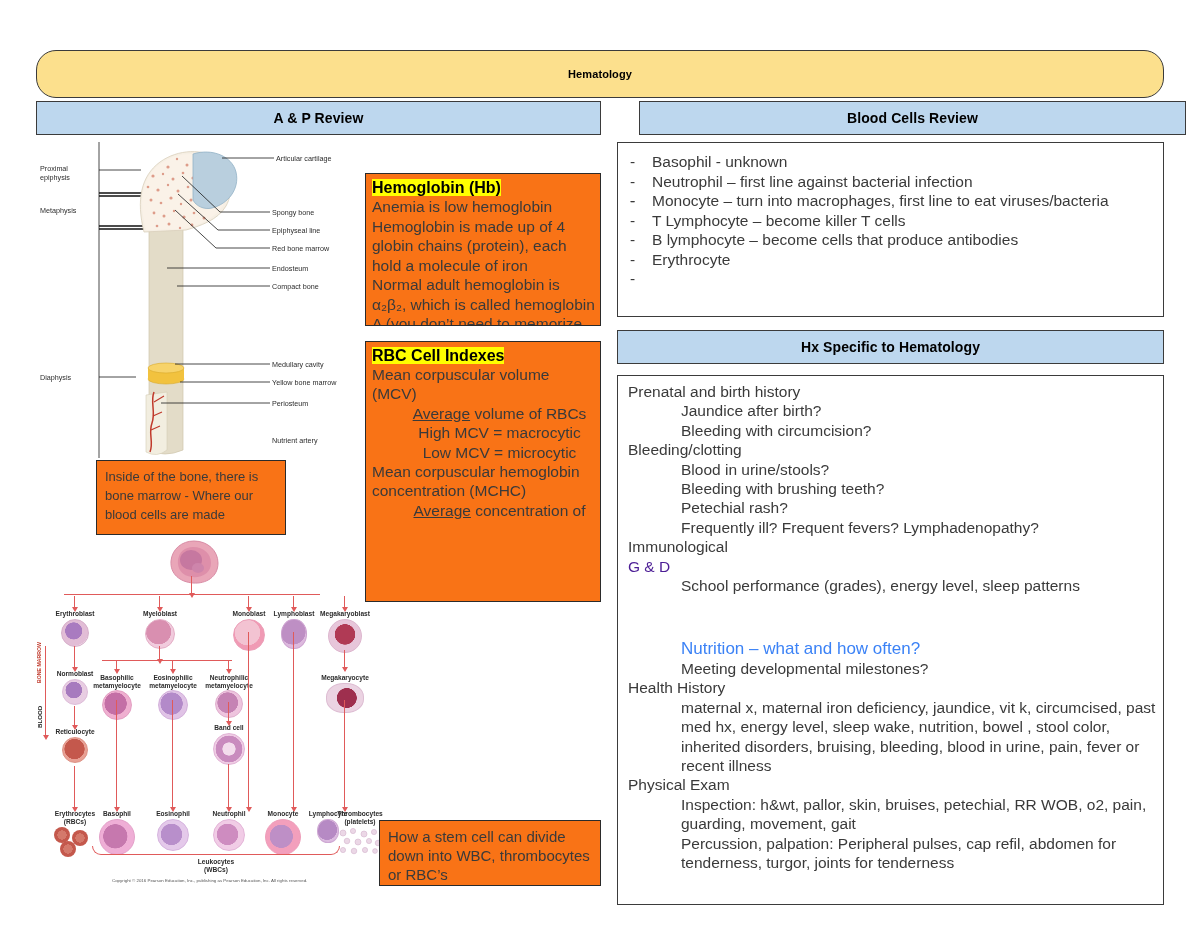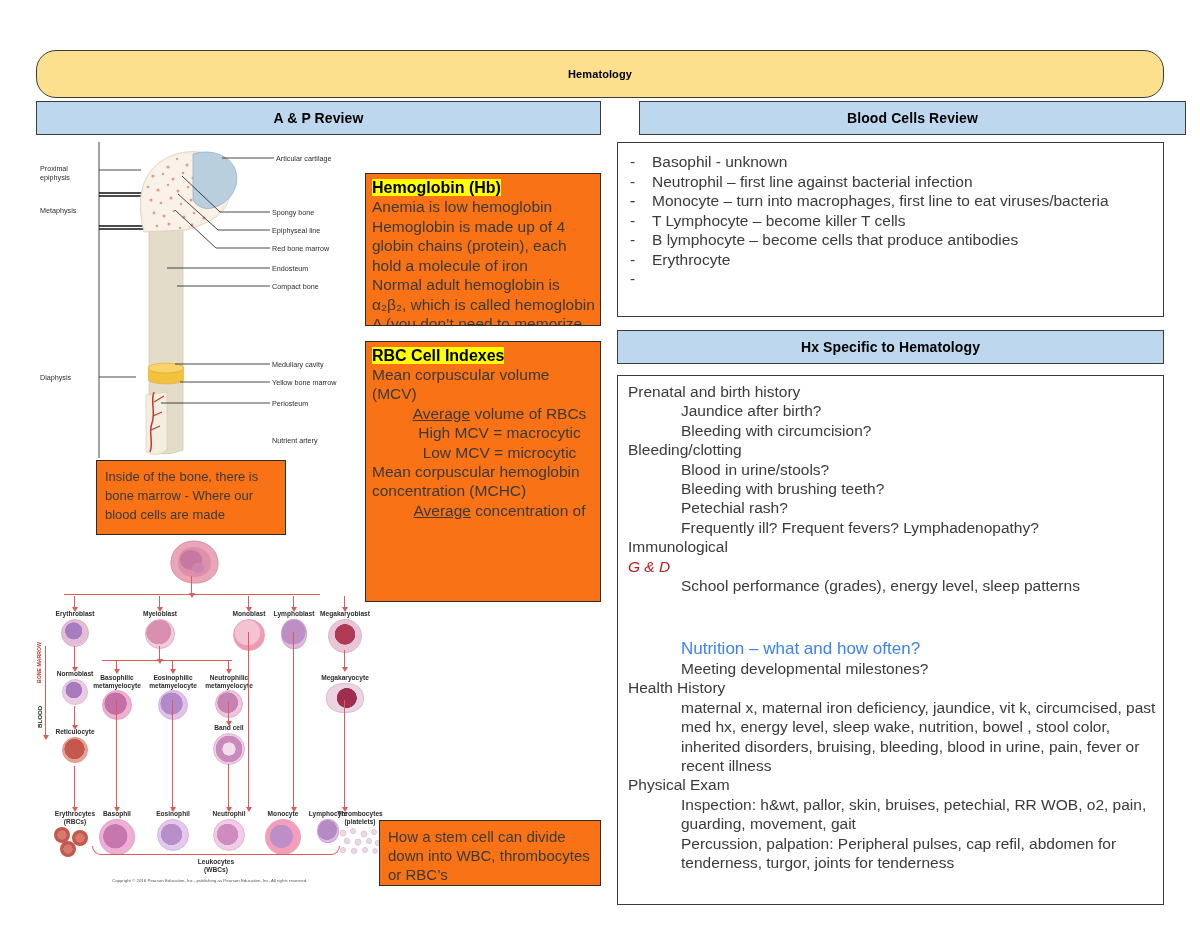--- a/index.html
+++ b/index.html
@@ -130,21 +130,21 @@
     <div id="hx-list" style="padding:6px 6px 0 10px;">
         <div style="color: rgb(58, 58, 58); font-size: 15.5px; line-height: 19.4px; padding-left: 0px; text-indent: 0px;">Prenatal and birth history</div>
         <div style="color: rgb(58, 58, 58); font-size: 15.5px; line-height: 19.4px; padding-left: 53px; text-indent: 0px;">Jaundice after birth?</div>
         <div style="color: rgb(58, 58, 58); font-size: 15.5px; line-height: 19.4px; padding-left: 53px; text-indent: 0px;">Bleeding with circumcision?</div>
         <div style="color: rgb(58, 58, 58); font-size: 15.5px; line-height: 19.4px; padding-left: 0px; text-indent: 0px;">Bleeding/clotting</div>
         <div style="color: rgb(58, 58, 58); font-size: 15.5px; line-height: 19.4px; padding-left: 53px; text-indent: 0px;">Blood in urine/stools?</div>
         <div style="color: rgb(58, 58, 58); font-size: 15.5px; line-height: 19.4px; padding-left: 53px; text-indent: 0px;">Bleeding with brushing teeth?</div>
         <div style="color: rgb(58, 58, 58); font-size: 15.5px; line-height: 19.4px; padding-left: 53px; text-indent: 0px;">Petechial rash?</div>
         <div style="color: rgb(58, 58, 58); font-size: 15.5px; line-height: 19.4px; padding-left: 53px; text-indent: 0px;">Frequently ill? Frequent fevers? Lymphadenopathy?</div>
         <div style="color: rgb(58, 58, 58); font-size: 15.5px; line-height: 19.4px; padding-left: 0px; text-indent: 0px;">Immunological</div>
-        <div style="color: #b91c1c; font-size: 15.5px; line-height: 19.4px; padding-left: 0px; text-indent: 0px; font-style: italic;">G &amp; D</div>
+        <div style="color: #4c1d95; font-size: 15.5px; line-height: 19.4px; padding-left: 0px; text-indent: 0px;">G &amp; D</div>
         <div style="color: rgb(58, 58, 58); font-size: 15.5px; line-height: 19.4px; padding-left: 53px; text-indent: 0px;">School performance (grades), energy level, sleep patterns</div>
         <div style="color: #3b82f6; font-size: 17px; line-height: 19.4px; padding-left: 53px; text-indent: 0px; margin-top: 44px;">Nutrition – what and how often?</div>
         <div style="color: rgb(58, 58, 58); font-size: 15.5px; line-height: 19.4px; padding-left: 53px; text-indent: 0px;">Meeting developmental milestones?</div>
         <div style="color: rgb(58, 58, 58); font-size: 15.5px; line-height: 19.4px; padding-left: 0px; text-indent: 0px;">Health History</div>
         <div style="color: rgb(58, 58, 58); font-size: 15.5px; line-height: 19.4px; padding-left: 53px; text-indent: 0px;">maternal x, maternal iron deficiency, jaundice, vit k, circumcised, past med hx, energy level, sleep wake, nutrition, bowel , stool color, inherited disorders, bruising, bleeding, blood in urine, pain, fever or recent illness</div>
         <div style="color: rgb(58, 58, 58); font-size: 15.5px; line-height: 19.4px; padding-left: 0px; text-indent: 0px;">Physical Exam</div>
         <div style="color: rgb(58, 58, 58); font-size: 15.5px; line-height: 19.4px; padding-left: 53px; text-indent: 0px;">Inspection: h&amp;wt, pallor, skin, bruises, petechial, RR WOB, o2, pain, guarding, movement, gait</div>
         <div style="color: rgb(58, 58, 58); font-size: 15.5px; line-height: 19.4px; padding-left: 53px; text-indent: 0px;">Percussion, palpation: Peripheral pulses, cap refil, abdomen for tenderness, turgor, joints for tenderness</div>
       </div>
   </div>

